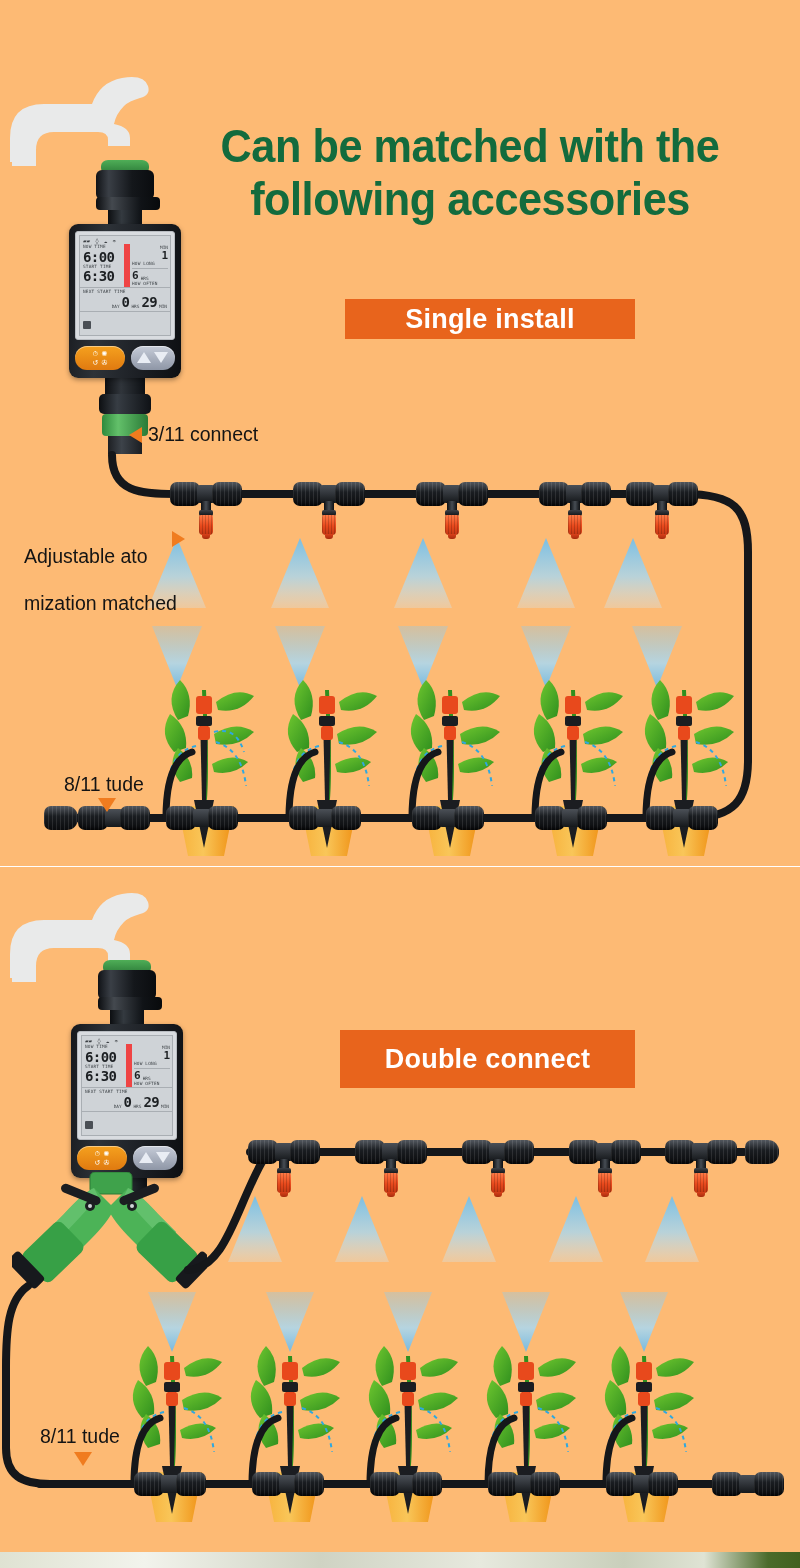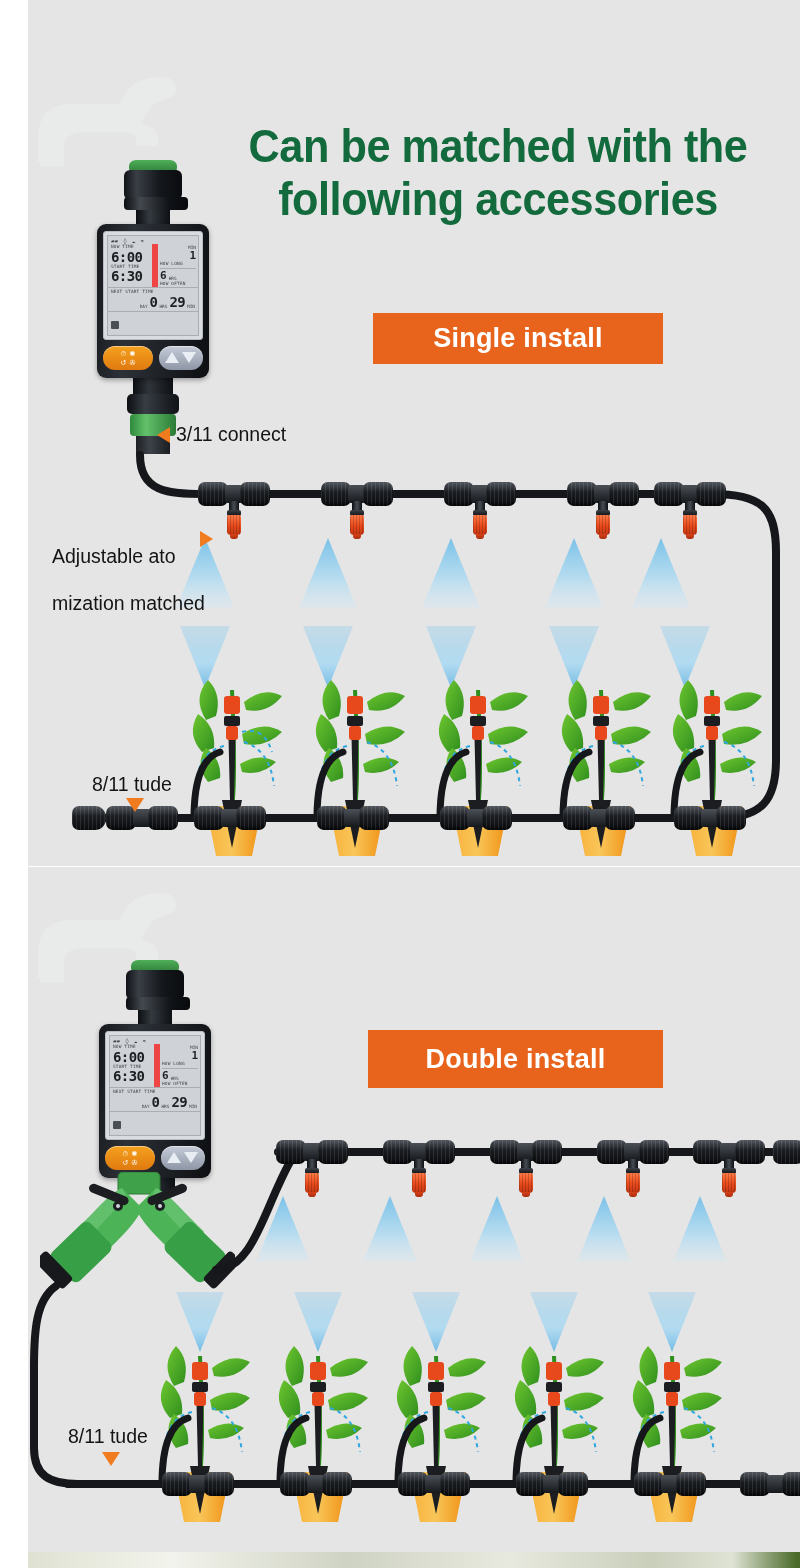--- a/index.html
+++ b/index.html
@@ -1,30 +1,30 @@
 <!DOCTYPE html>
 <html><head>
 <meta charset="utf-8">
 <style>
   html,body{margin:0;padding:0;background:#fff;}
   body{width:800px;height:1568px;position:relative;overflow:hidden;
        font-family:"Liberation Sans","DejaVu Sans",sans-serif;}
-  .page{position:absolute;inset:0;background:#e5e5e5;margin-left:28px;}
+  .page{position:absolute;inset:0;background:#fdba74;}
 
   
   .headline{position:absolute;left:180px;top:120px;width:580px;text-align:center;
     color:#136b3d;font-weight:700;font-size:47px;line-height:1.12;
     font-family:"Liberation Sans Narrow","Liberation Sans",sans-serif;
     letter-spacing:-0.5px;transform:scaleX(.92);transform-origin:50% 0;}
   .headline span{display:block;}
 
   .badge{position:absolute;background:#e8641c;color:#fff;font-weight:700;
     display:flex;align-items:center;justify-content:center;
     font-size:27px;letter-spacing:.2px;}
-  .badge-single{left:345px;top:313px;width:290px;height:51px;}
+  .badge-single{left:345px;top:299px;width:290px;height:40px;}
   .badge-double{left:340px;top:1030px;width:295px;height:58px;}
 
   .callout{position:absolute;color:#141414;font-size:19px;line-height:1.22;
     white-space:pre-line;}
   .callout-connect{left:148px;top:423px;font-size:19.5px;}
   .callout-atom{left:24px;top:521px;width:178px;font-size:19.5px;}
   .callout-tube1{left:64px;top:773px;font-size:19.5px;}
   .callout-tube2{left:40px;top:1425px;font-size:19.5px;}
 
   
@@ -454,21 +454,21 @@
   <div class="tri tri-down" style="left:98px;top:798px;"></div>
 
   <div class="sep"></div>
 
   <svg class="faucet" style="left:2px;top:882px;" width="150" height="140" viewBox="0 0 150 140">
     <path d="M8 72 q0-34 34-34 h48 q8-22 30-26 q22-4 26 8 q3 9-8 12 q-11 3-16 8
              q-8 8-10 18 q16 3 16 14 v8 h-22 v-6 q0-8-10-8 h-44 q-18 0-18 18 v12
              h-26 z M10 84 h24 v16 h-24 z" fill="#e9eaea"></path>
   </svg>
 
-  <div class="badge badge-double">Double install</div>
+  <div class="badge badge-double">Double connect</div>
 
   <div class="ctrl" style="left:71px;top:960px;">
     <div class="ctrl-cap">
       <div class="cap-green"></div>
       <div class="cap-body"></div>
       <div class="cap-ring"></div>
       <div class="cap-neck"></div>
     </div>
     <div class="ctrl-box">
       <div class="lcd">

